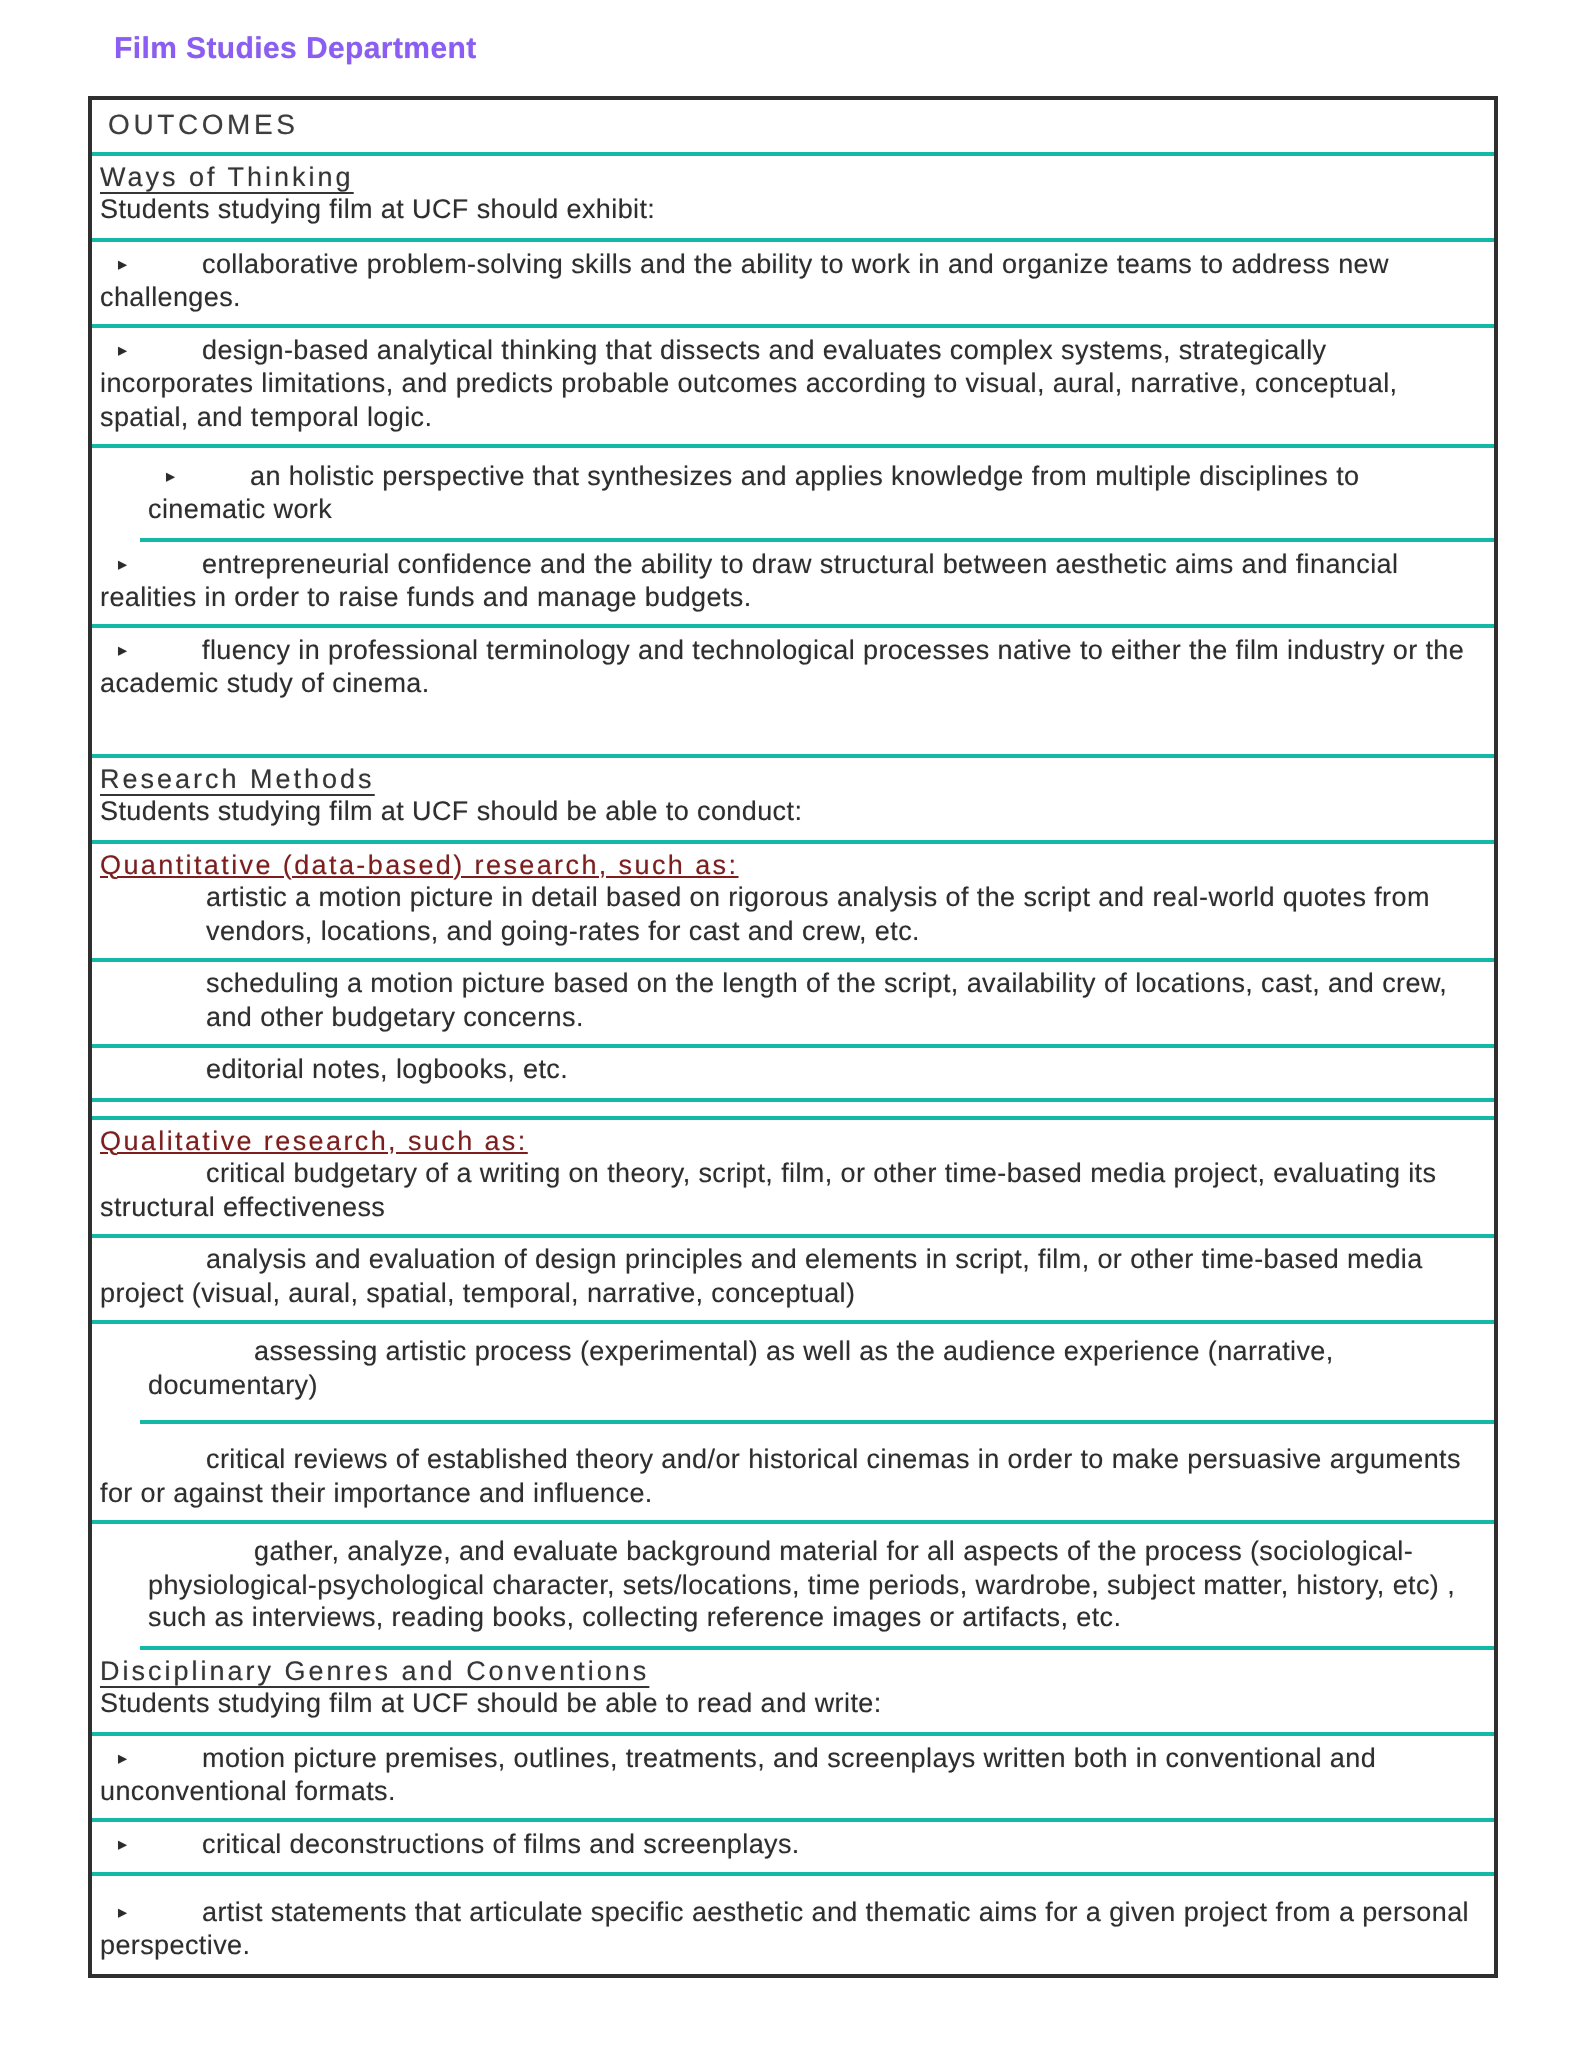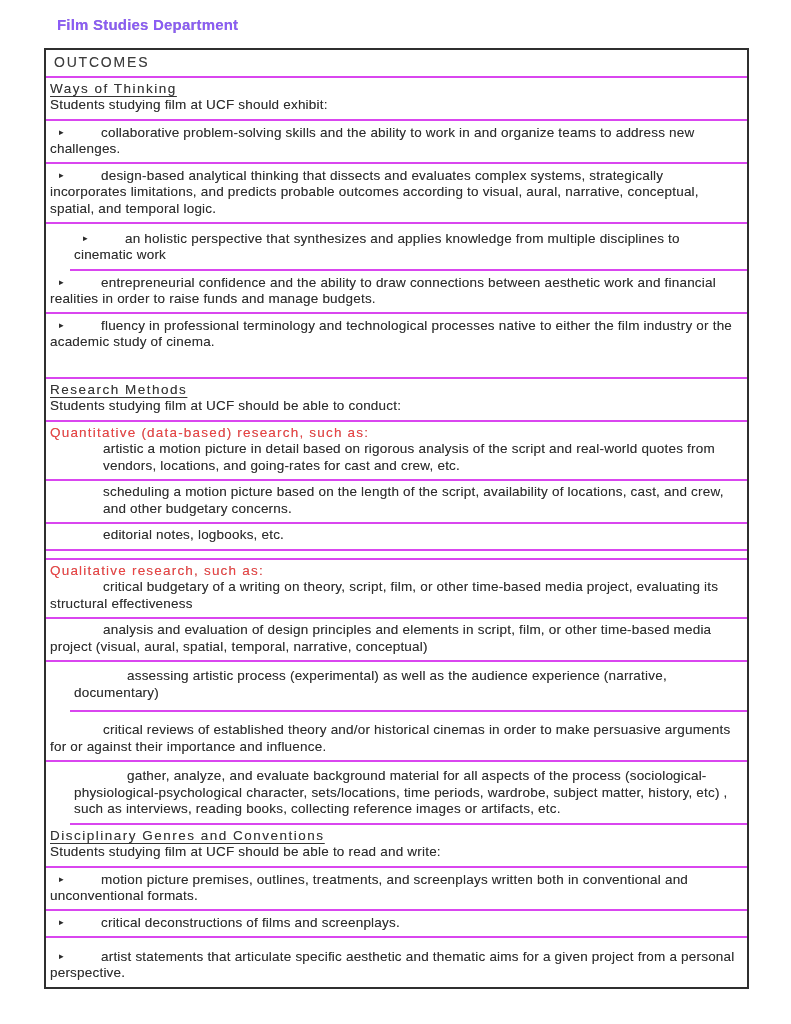--- a/index.html
+++ b/index.html
@@ -16,40 +16,40 @@
   }
   .doc-subtitle {
     margin:16px 0 0 57px;
     font-size:15px; font-weight:bold; letter-spacing:0.2px; color:#8b5cf6;
   }
   .tbl {
     width:705px; margin:15px 0 0 44px;
     border:2px solid #2f2f2f;
   }
   .row {
-    border-bottom:2px solid #d946ef;
+    border-bottom:2px solid #14b8a6;
     padding:3px 10px 5px 4px;
     font-size:13.5px; line-height:16.5px; letter-spacing:0.2px;
   }
   .row:last-child { border-bottom:none; }
   .row p { margin:0; }
   .hdr {
     font-size:14px; letter-spacing:1.8px; color:#3d3d3d;
     padding:4px 8px 5px 8px;
   }
   .sec-title {
     letter-spacing:1.5px; color:#353535;
     text-decoration:underline; text-underline-offset:2.5px;
   }
   .sec-intro { letter-spacing:0.2px; }
   .blt {
     display:inline-block; width:51px; padding-left:9px;
     font-size:9px; vertical-align:1.5px; color:#2a2a2a;
   }
-  .subhead { letter-spacing:1.2px; color:#ef4444; }
+  .subhead { letter-spacing:1.2px; color:#7f1d1d;text-decoration:underline; }
   .ind-block { padding-left:53px; }
   .ind-first { text-indent:53px; }
   .spacer { height:9px; padding:0; }
   .pad-top { padding-top:10px; }
   .pad-top-sm { padding-top:6px;margin-left:24px; }
   .pad-bot-lg { padding-bottom:26px; }
   .pad-bot-sm { padding-bottom:9px; }
 </style>
 </head>
 <body>
@@ -75,21 +75,21 @@
 
     <div class="row">
       <p><span class="blt">▸</span><span>design-based analytical thinking that dissects and evaluates complex systems, strategically incorporates limitations, and predicts probable outcomes according to visual, aural, narrative, conceptual, spatial, and temporal logic.</span></p>
     </div>
 
     <div class="row pad-top-sm">
       <p><span class="blt">▸</span><span>an holistic perspective that synthesizes and applies knowledge from multiple disciplines to cinematic work</span></p>
     </div>
 
     <div class="row">
-      <p><span class="blt">▸</span><span>entrepreneurial confidence and the ability to draw connections between aesthetic work and financial realities in order to raise funds and manage budgets.</span></p>
+      <p><span class="blt">▸</span><span>entrepreneurial confidence and the ability to draw structural between aesthetic aims and financial realities in order to raise funds and manage budgets.</span></p>
     </div>
 
     <div class="row pad-bot-lg">
       <p><span class="blt">▸</span><span>fluency in professional terminology and technological processes native to either the film industry or the academic study of cinema.</span></p>
     </div>
 
     <div class="row">
       <div class="sec-title">Research Methods</div>
       <div class="sec-intro">Students studying film at UCF should be able to conduct:</div>
     </div>

